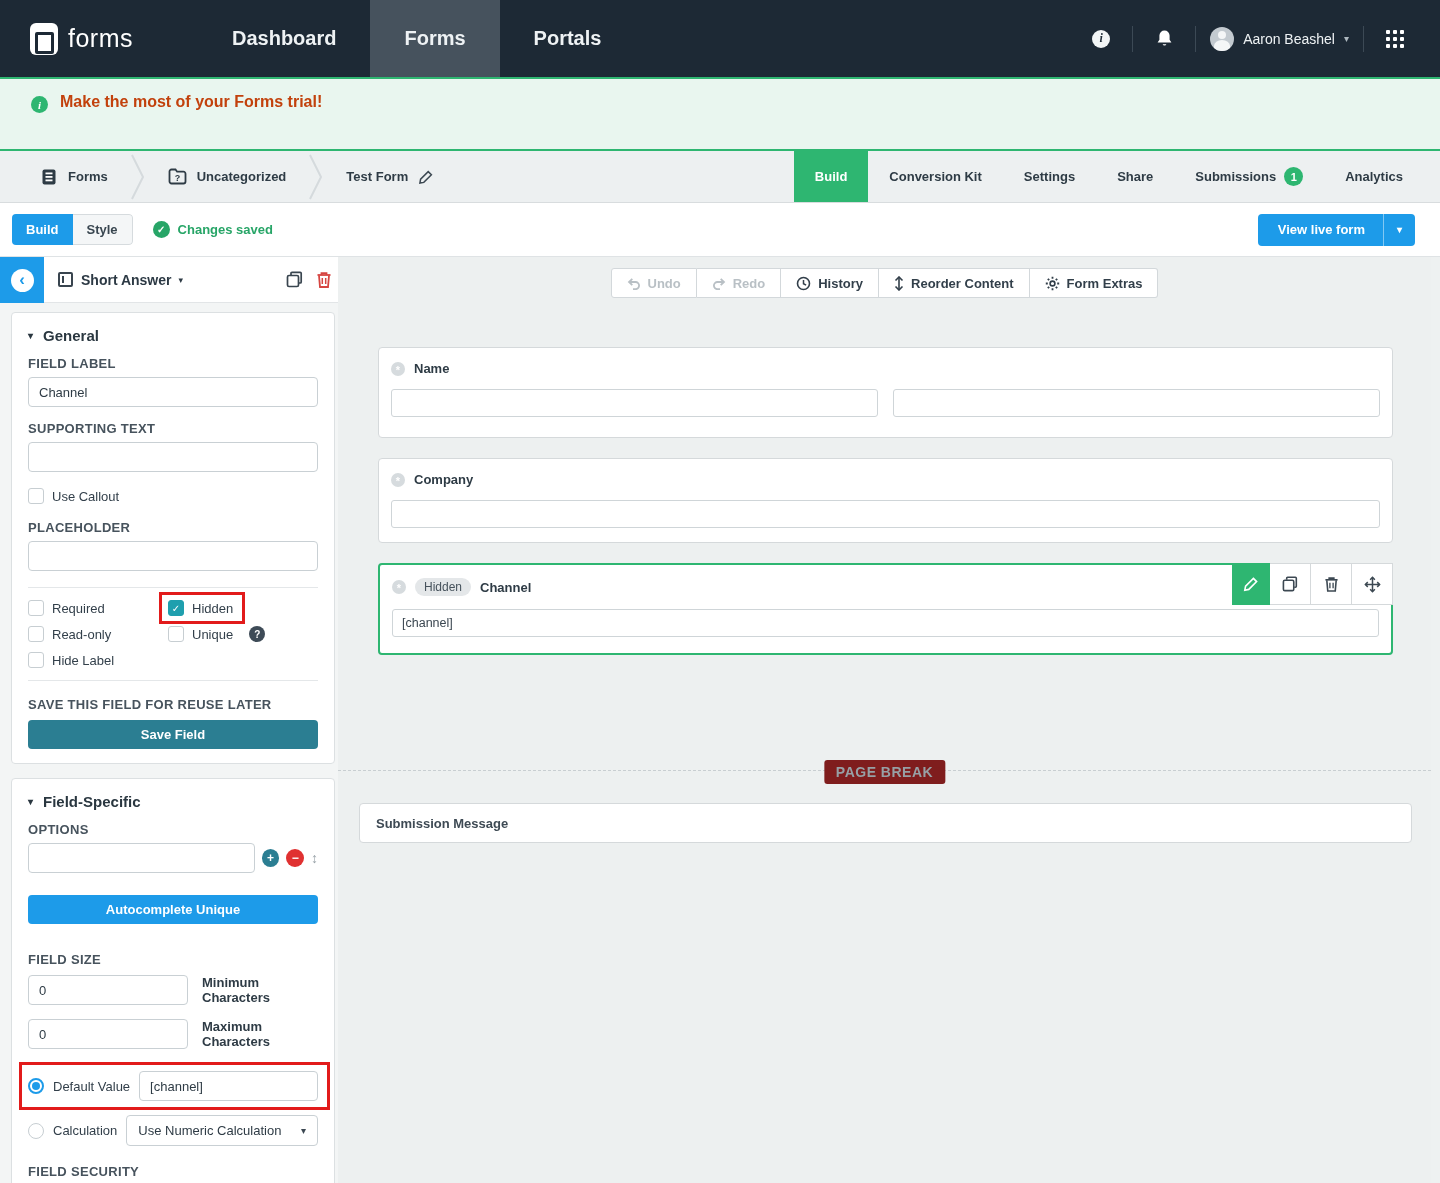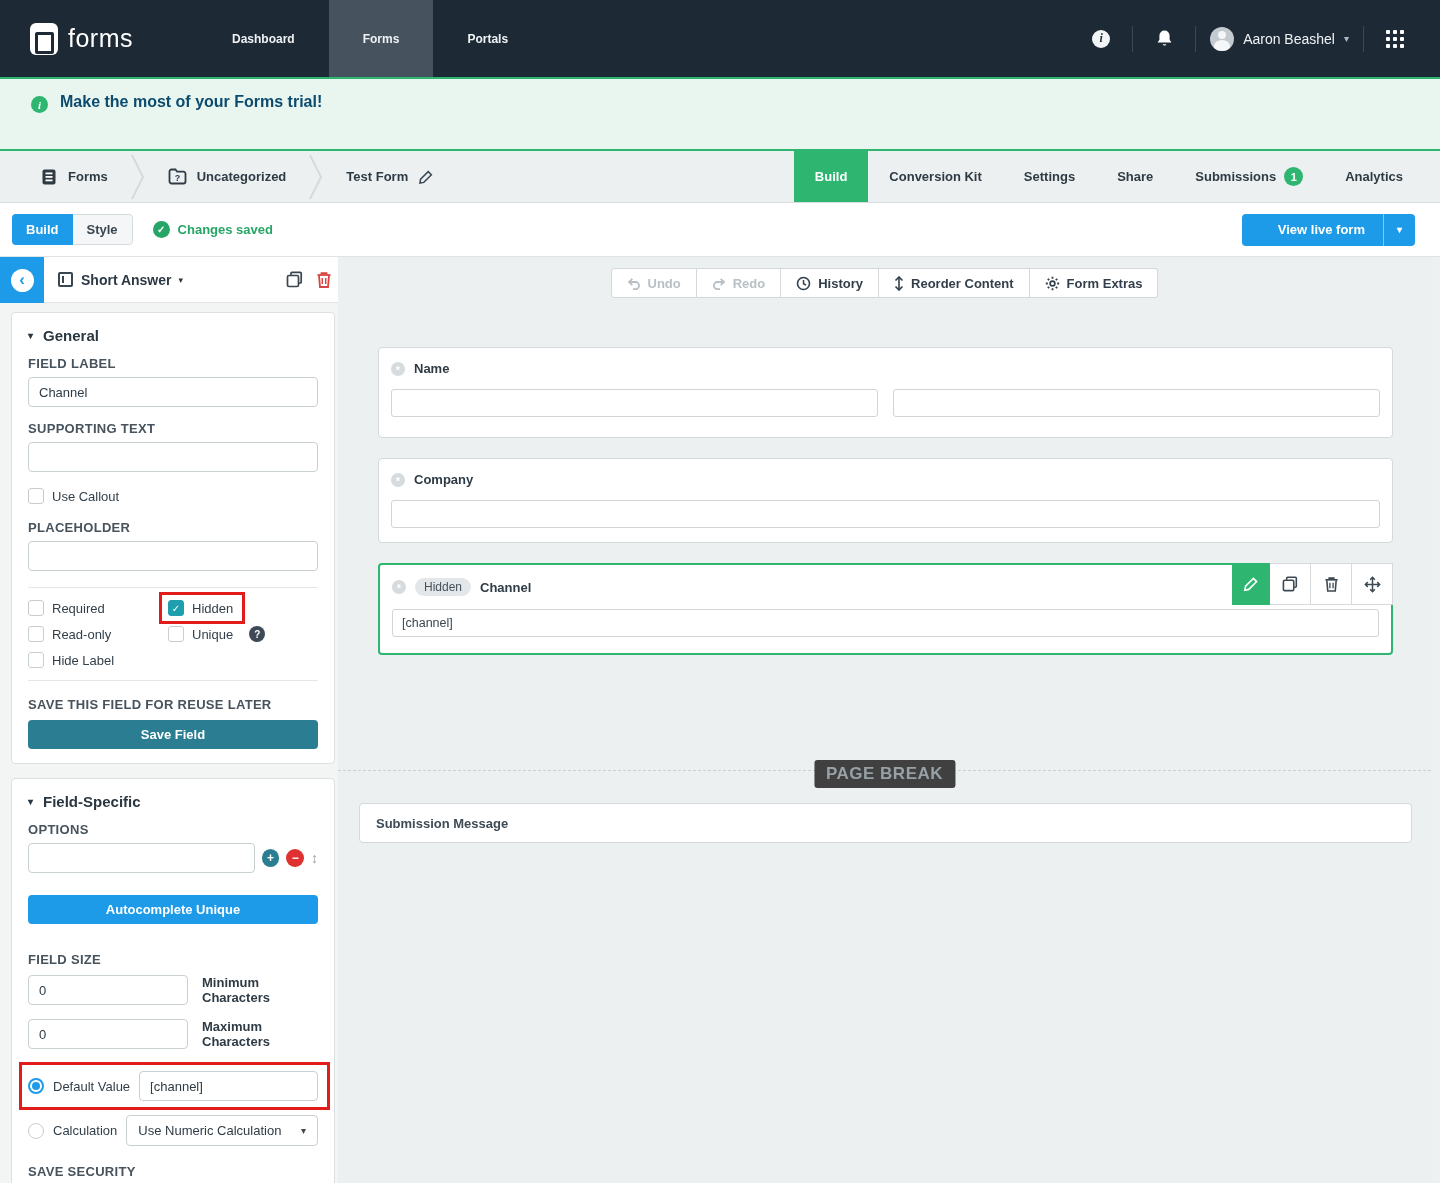--- a/index.html
+++ b/index.html
@@ -7,38 +7,38 @@
   body { font-family:"Liberation Sans", sans-serif; background:#fff; }
   .app { position:relative; width:1440px; height:1183px; overflow:hidden; background:#eef1f1; }
 
   
   .topnav { position:absolute; top:0; left:0; width:1440px; height:77px; background:#1d2935; display:flex; align-items:stretch; }
   .logo { display:flex; align-items:center; gap:10px; padding:0 30px 0 30px; }
   .logo-mark { width:28px; height:32px; background:#fff; border-radius:6px; position:relative; }
   .logo-mark::after { content:""; position:absolute; left:5px; top:9px; width:13px; height:16px; border:3px solid #1d2935; border-radius:2px; }
   .logo-text { color:#fff; font-size:25px; letter-spacing:.5px; }
   .nav-items { display:flex; align-items:stretch; margin-left:35px; }
-  .nav-item { display:flex; align-items:center; padding:0 34px; color:#eef2f4; font-size:12px; font-weight:bold; cursor:pointer; }
+  .nav-item { display:flex; align-items:center; padding:0 34px; color:#eef2f4; font-size:20px; font-weight:bold; cursor:pointer; }
   .nav-item.active { background:#46525d; }
   .topnav-right { margin-left:auto; display:flex; align-items:center; padding-right:28px; gap:14px; }
   .tn-icon { width:34px; height:34px; display:flex; align-items:center; justify-content:center; }
   .tn-sep { width:1px; height:26px; background:#3c4955; }
   .info-circle { width:18px; height:18px; border-radius:50%; background:#f2f5f6; color:#1d2935; font-size:12px; font-weight:bold; display:flex; align-items:center; justify-content:center; font-family:"Liberation Serif", serif; font-style:italic; }
   .user-chip { display:flex; align-items:center; gap:9px; color:#eef2f4; font-size:14px; cursor:pointer; }
   .avatar { width:24px; height:24px; border-radius:50%; background:#c3cad0; overflow:hidden; position:relative; }
   .avatar::before { content:""; position:absolute; top:4px; left:8px; width:8px; height:8px; border-radius:50%; background:#f4f6f7; }
   .avatar::after { content:""; position:absolute; top:13px; left:4px; width:16px; height:12px; border-radius:50% 50% 0 0; background:#f4f6f7; }
   .caret { font-size:10px; color:#aeb8bf; }
   .grid-icon { display:grid; grid-template-columns:repeat(3,4px); grid-template-rows:repeat(3,4px); gap:3px; }
   .grid-icon span { background:#fff; border-radius:1px; }
 
   
   .banner { position:absolute; top:77px; left:0; width:1440px; height:74px; background:#e9f6ef; border-top:2px solid #2eb671; border-bottom:2px solid #2eb671; padding:14px 0 0 60px; }
   .banner-icon { position:absolute; left:31px; top:17px; width:17px; height:17px; border-radius:50%; background:#2eb671; color:#fff; font-size:11px; font-weight:bold; display:flex; align-items:center; justify-content:center; font-family:"Liberation Serif", serif; font-style:italic; }
-  .banner-title { font-size:16px; font-weight:bold; color:#0c4a6e; }
+  .banner-title { font-size:16px; font-weight:bold; color:#c2410c; }
   .banner-body { margin-top:9px; font-size:12.5px; color:#2f3e49; }
   .banner-body a { color:#1d78c9; text-decoration:underline; cursor:pointer; }
 
   
   .crumbbar { position:absolute; top:151px; left:0; width:1440px; height:52px; background:#edf0f1; border-bottom:1px solid #d8dcde; display:flex; align-items:stretch; }
   .crumbs { display:flex; align-items:center; padding-left:40px; }
   .crumb { display:flex; align-items:center; gap:10px; font-size:13px; font-weight:bold; color:#2e3b45; cursor:pointer; }
   .crumb-sep { margin:0 22px; }
   .form-tabs { margin-left:auto; display:flex; align-items:stretch; padding-right:16px; }
   .ftab { display:flex; align-items:center; gap:8px; padding:0 21px; font-size:13px; font-weight:bold; color:#2e3b45; cursor:pointer; }
@@ -46,21 +46,21 @@
   .badge { width:19px; height:19px; border-radius:50%; background:#2eb671; color:#fff; font-size:11px; font-weight:bold; display:flex; align-items:center; justify-content:center; }
 
   
   .actionbar { position:absolute; top:203px; left:0; width:1440px; height:54px; background:#fff; border-bottom:1px solid #dfe3e5; display:flex; align-items:center; padding:0 25px 0 12px; }
   .seg { display:flex; height:31px; border-radius:4px; overflow:hidden; }
   .seg-btn { min-width:58px; padding:0 14px; display:flex; align-items:center; justify-content:center; font-size:13px; font-weight:bold; cursor:pointer; }
   .seg-btn.on { background:#1d9be9; color:#fff; }
   .seg-btn.off { background:#f4f6f7; color:#394650; border:1px solid #d6dbde; border-left:none; border-radius:0 4px 4px 0; }
   .saved { display:flex; align-items:center; gap:8px; margin-left:20px; color:#27a567; font-size:13px; font-weight:bold; }
   .check-circle { width:17px; height:17px; border-radius:50%; background:#27a567; color:#fff; font-size:10px; display:flex; align-items:center; justify-content:center; }
-  .viewlive { margin-left:auto; height:32px; background:#1d9be9; border-radius:4px; display:flex; align-items:center; color:#fff; font-size:13px; font-weight:bold; cursor:pointer;padding-left:16px; }
+  .viewlive { margin-left:auto; height:32px; background:#1d9be9; border-radius:4px; display:flex; align-items:center; color:#fff; font-size:13px; font-weight:bold; cursor:pointer; }
   .viewlive .lbl { padding:0 18px 0 20px; }
   .viewlive .vsep { width:1px; height:32px; background:rgba(255,255,255,.45); }
   .viewlive .vcaret { padding:0 13px; font-size:10px; color:#fff; }
 
   
   .sidebar { position:absolute; top:257px; left:0; width:347px; height:926px; background:#f3f5f5; border-right:1px solid #e0e4e5; overflow:hidden; }
   .canvas { position:absolute; top:257px; left:338px; width:1093px; height:926px; background:#edf0f0; }
 
   
   .sb-header { height:46px; background:#fff; border-bottom:1px solid #e2e5e7; display:flex; align-items:center; position:relative; padding-left:58px; }
@@ -131,21 +131,21 @@
   .pill { background:#e4e7e9; color:#46525c; border-radius:10px; padding:2px 9px; font-size:12px; }
   .f-inputs { display:flex; gap:15px; margin-top:13px; }
   .cinput { height:28px; border:1px solid #cfd5d8; border-radius:3px; width:100%; padding:0 9px; font-size:12.5px; color:#3a4650; font-family:inherit; }
   .half { flex:1; }
   .fc-actions { position:absolute; top:-2px; right:-2px; display:flex; height:42px; }
   .fa-btn { width:41px; display:flex; align-items:center; justify-content:center; background:#fff; border:1px solid #d5d9db; border-left:none; cursor:pointer; }
   .fa-btn.green { width:38px; background:#2eb671; border:none; }
   .submit-wrap { position:absolute; top:437px; left:0; right:0; display:flex; justify-content:center; }
   .submit-btn { width:188px; height:35px; background:#3e4b57; border-radius:4px; color:#fff; font-size:14px; font-weight:bold; display:flex; align-items:center; justify-content:center; cursor:pointer; }
   .pagebreak { position:absolute; top:513px; left:0; right:0; border-top:1px dashed #c8ced1; }
-  .pb-pill { position:absolute; top:-11px; left:50%; transform:translateX(-50%); background:#404040; color:#97a0a5; font-size:17px; font-weight:bold; letter-spacing:.5px; padding:4px 12px; border-radius:3px; }
+  .pb-pill { position:absolute; top:-11px; left:50%; transform:translateX(-50%); background:#7f1d1d; color:#97a0a5; font-size:14px; font-weight:bold; letter-spacing:.5px; padding:4px 12px; border-radius:3px; }
   .sub-msg { position:absolute; top:546px; left:21px; right:19px; height:40px; background:#fff; border:1px solid #d5d9db; border-radius:4px; display:flex; align-items:center; padding:0 16px; font-size:13px; font-weight:bold; color:#3e4a54; }
 </style>
 </head>
 <body>
 
 <div class="app">
 
   <div class="topnav">
     <div class="logo">
       <div class="logo-mark"></div>
@@ -355,21 +355,21 @@
         <input class="tinput dv-input" value="[channel]" style="">
       </div>
       <div class="radio-row" style="margin-top:14px;">
         <span class="radio"></span>
         <span class="radio-lbl">Calculation</span>
         <div class="selectbox">
           <span>Use Numeric Calculation</span>
           <span class="caret2">▾</span>
         </div>
       </div>
-      <div class="flabel" style="margin-top:18px;">SAVE SECURITY</div>
+      <div class="flabel" style="margin-top:18px;">FIELD SECURITY</div>
       <div class="btn btn-teal mt8">Enable Field Security Features</div>
     </div>
   </div>
 
   <div class="canvas">
     <div class="c-toolbar">
       <div class="tb-group">
         <div class="tb-btn disabled">
           <svg width="14" height="13" viewBox="0 0 14 13">
               <path d="M2.5 5h6a3.6 3.6 0 1 1 0 7.2H6" fill="none" stroke="#b9c0c5" stroke-width="1.8"></path>

